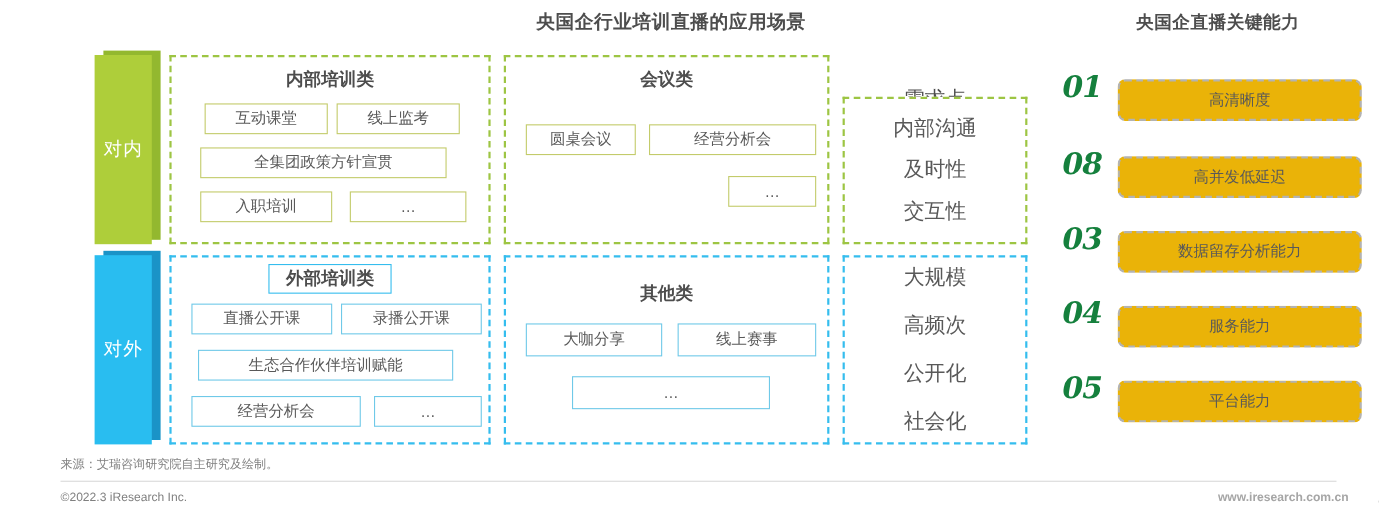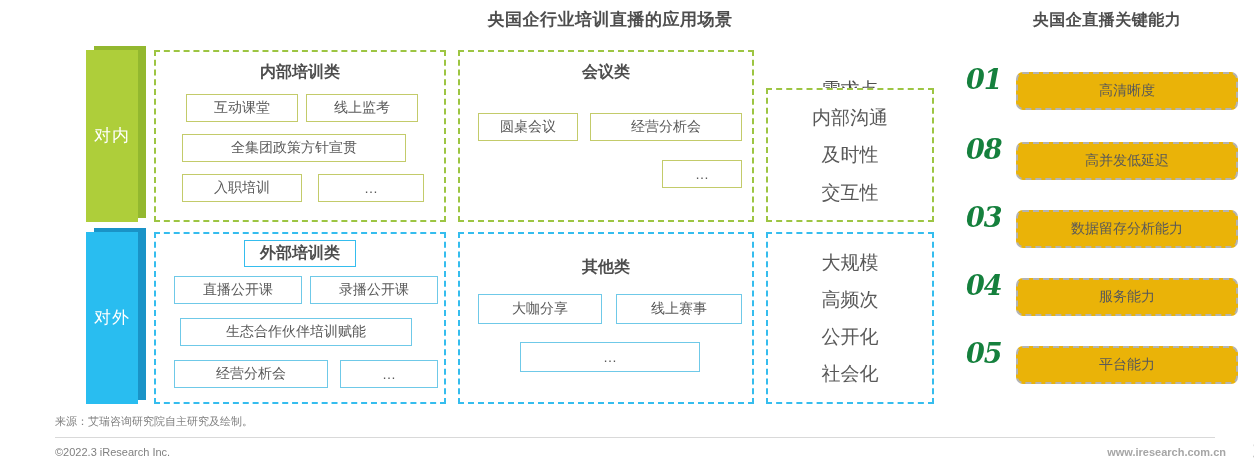--- a/index.html
+++ b/index.html
@@ -60,21 +60,21 @@
   .needs-head{
     position:absolute;left:762px;top:53px;width:176px;text-align:center;
     font-size:19px;font-weight:normal;color:#4d4d4d;margin-top:24px;
   }
   .needs-box{
     position:absolute;box-sizing:border-box;display:flex;
     flex-direction:column;align-items:center;justify-content:center;
     font-size:19px;color:#595959;line-height:1.95;background:#fff;
   }
   .needs-box.green{border:2px dashed #9dc543;}
-  .needs-box.blue{border:2px dashed #35bdee;}
+  .needs-box.blue{border:2px dashed #35bdee;justify-content:space-between;}
 
   
   .cap-row{position:absolute;left:966px;width:286px;height:62px;}
   .cap-num{
     position:absolute;left:0;top:2px;font-size:27px;font-weight:bold;
     font-style:italic;color:#15803d;font-family:"DejaVu Serif",serif;
     letter-spacing:-1px;
   }
   .cap-box{
     position:absolute;left:50px;top:10px;width:222px;height:38px;

